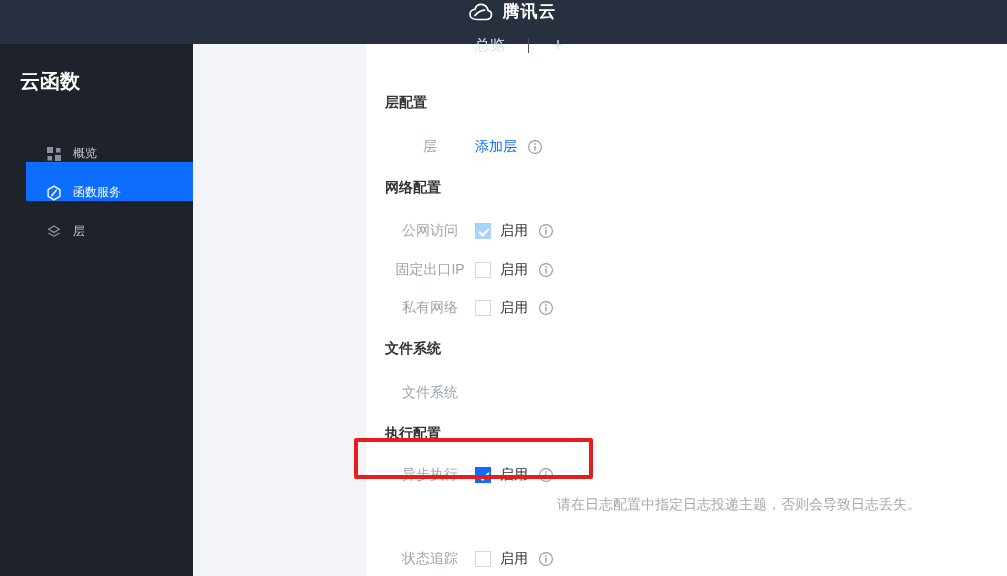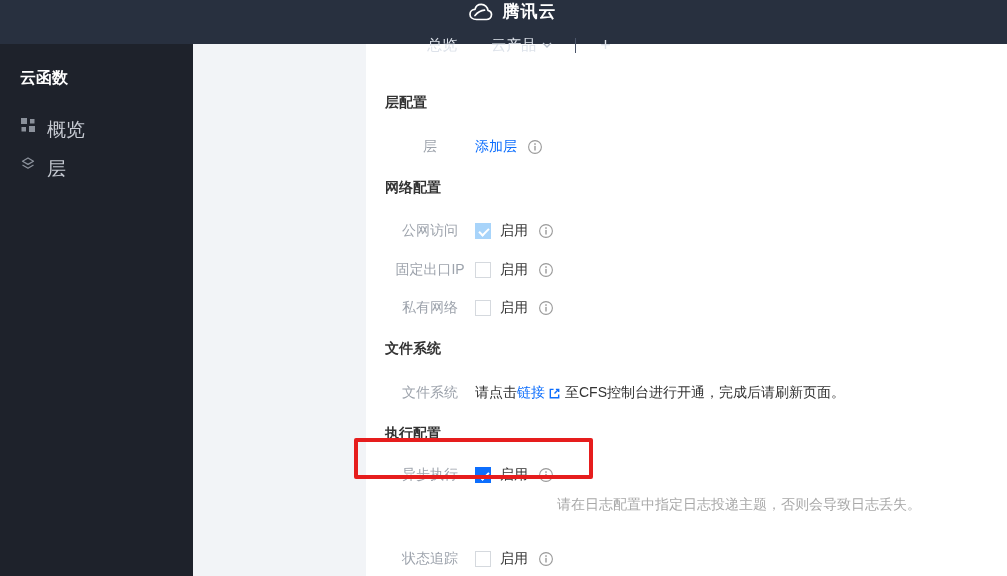--- a/index.html
+++ b/index.html
@@ -13,23 +13,23 @@
   .logo .brand { color:#fff; font-size:17px; font-weight:bold; letter-spacing:1px; }
   .topnav { display:flex; align-items:center; margin-left:32px; }
   .topnav-item { color:#dde2ea; font-size:15px; padding:0 17px; height:32px; display:flex;
                  align-items:center; gap:6px; cursor:pointer; }
   .topnav-divider { width:1px; height:15px; background:#4a5468; margin:0 6px; }
   .topnav-plus { color:#dde2ea; font-size:18px; padding:0 18px; height:44px; display:flex;
                  align-items:center; cursor:pointer; }
 
   
   .sidebar { position:absolute; top:44px; left:0; width:193px; height:532px; background:#1e222b; z-index:10; }
-  .sidebar-title { color:#fff; font-size:16px; font-weight:bold; margin:24px 0 28px 20px; }
-  .side-item { height:39px; display:flex; align-items:flex-start; gap:11px; padding-left:20px;
-               color:#c6cad2; font-size:19px; cursor:pointer; }
+  .sidebar-title { color:#fff; font-size:20px; font-weight:bold; margin:24px 0 28px 20px; }
+  .side-item { height:39px; display:flex; align-items:flex-end; gap:11px; padding-left:20px;
+               color:#c6cad2; font-size:12px; cursor:pointer;margin-left:26px; }
   .side-item.active { background:#0d6efd; color:#fff; }
   .side-item .ic { width:16px; height:16px; display:inline-flex; }
 
   
   .gutter { position:absolute; top:44px; left:193px; width:173px; height:532px; background:#f2f4f7; }
   .content { position:absolute; top:60px; left:366px; width:641px; height:532px; background:#fff;text-align:center; }
 
   .sec-title { position:absolute; left:19px; font-size:14px; font-weight:bold; color:#333; line-height:20px; }
   .row { position:absolute; left:19px; display:flex; align-items:center; height:20px; }
   .row .lbl { width:90px; font-size:14px; color:#9da3ac; }
@@ -61,28 +61,20 @@
       <svg width="27" height="20" viewBox="0 0 27 20" fill="none">
         <path d="M9.5 17.5 C5.5 17.5 3 15.2 3 12.2 C3 9.5 5.2 7.4 8 7.4 C8.6 4.4 11.2 2.3 14.3 2.3 C17.8 2.3 20.6 4.9 20.9 8.3 C23 8.7 24.5 10.4 24.5 12.6 C24.5 15.3 22.3 17.5 19.5 17.5 Z" stroke="#fff" stroke-width="1.7" stroke-linejoin="round"></path>
         <path d="M8 13.5 C10.5 10.5 14 8.5 17.5 8.2" stroke="#fff" stroke-width="1.7" stroke-linecap="round"></path>
       </svg>
     </span>
     <span class="brand">腾讯云</span>
   </div>
   <div class="topnav">
     <div class="topnav-item">
       <span>总览</span>
-    </div>
-    <div class="topnav-item">
-      <span>云产品</span>
-      <span style="display:inline-flex">
-        <svg width="10" height="6" viewBox="0 0 10 6" fill="none">
-            <path d="M1 1 L5 5 L9 1" stroke="#b6bdc9" stroke-width="1.3"></path>
-          </svg>
-      </span>
     </div>
     <div class="topnav-divider"></div>
     <div class="topnav-plus">+</div>
   </div>
 </div>
 
 <div class="sidebar">
   <div class="sidebar-title">云函数</div>
 
   <div class="side-item">
@@ -90,20 +82,29 @@
       <svg width="16" height="16" viewBox="0 0 16 16">
         <rect x="1" y="1" width="6" height="6" fill="#8b919b"></rect>
         <rect x="10" y="2" width="4.5" height="4.5" fill="#8b919b"></rect>
         <rect x="1.5" y="10" width="4.5" height="4.5" fill="#8b919b"></rect>
         <rect x="9" y="9" width="6" height="6" fill="#8b919b"></rect>
       </svg>
     </span>
     <span>概览</span>
   </div>
 
+  <div class="side-item active">
+    <span class="ic">
+      <svg width="16" height="16" viewBox="0 0 16 16" fill="none">
+        <path d="M8 1.2 L13.9 4.6 L13.9 11.4 L8 14.8 L2.1 11.4 L2.1 4.6 Z" stroke="#fff" stroke-width="1.4" stroke-linejoin="round"></path>
+        <path d="M10.3 5.2 L5.7 10.8" stroke="#fff" stroke-width="1.5" stroke-linecap="round"></path>
+      </svg>
+    </span>
+    <span>函数服务</span>
+  </div>
 
   <div class="side-item">
     <span class="ic">
       <svg width="16" height="16" viewBox="0 0 16 16" fill="none">
         <path d="M8 2 L13.5 5.2 L8 8.4 L2.5 5.2 Z" stroke="#8b919b" stroke-width="1.3" stroke-linejoin="round"></path>
         <path d="M2.5 9 L8 12.2 L13.5 9" stroke="#8b919b" stroke-width="1.3" stroke-linejoin="round"></path>
       </svg>
     </span>
     <span>层</span>
   </div>
@@ -173,32 +174,20 @@
             <rect x="7.3" y="4.2" width="1.4" height="1.7" fill="#9a9a9a"></rect>
           </svg>
       </span>
     </span>
   </div>
 
   <div class="sec-title" style="top:278px">文件系统</div>
 
   <div class="row" style="top:323px">
     <span class="lbl">文件系统</span>
-    <span class="val">
-      <span class="val-text">请点击</span>
-      <a class="link">链接</a>
-      <span class="ext">
-        <svg width="13" height="13" viewBox="0 0 14 14" fill="none">
-          <path d="M6 2.5 H2.5 V11.5 H11.5 V8" stroke="#0d6efd" stroke-width="1.5"></path>
-          <path d="M8.5 2.5 H11.5 V5.5" stroke="#0d6efd" stroke-width="1.5"></path>
-          <path d="M11.2 2.8 L7 7" stroke="#0d6efd" stroke-width="1.5"></path>
-        </svg>
-      </span>
-      <span class="val-text">至CFS控制台进行开通，完成后请刷新页面。</span>
-    </span>
   </div>
 
   <div class="sec-title" style="top:363px">执行配置</div>
 
   <div class="row" style="top:405px">
     <span class="lbl">异步执行</span>
     <span class="val">
       <span class="cbx checked"></span>
       <span class="val-text">启用</span>
       <span class="info">

